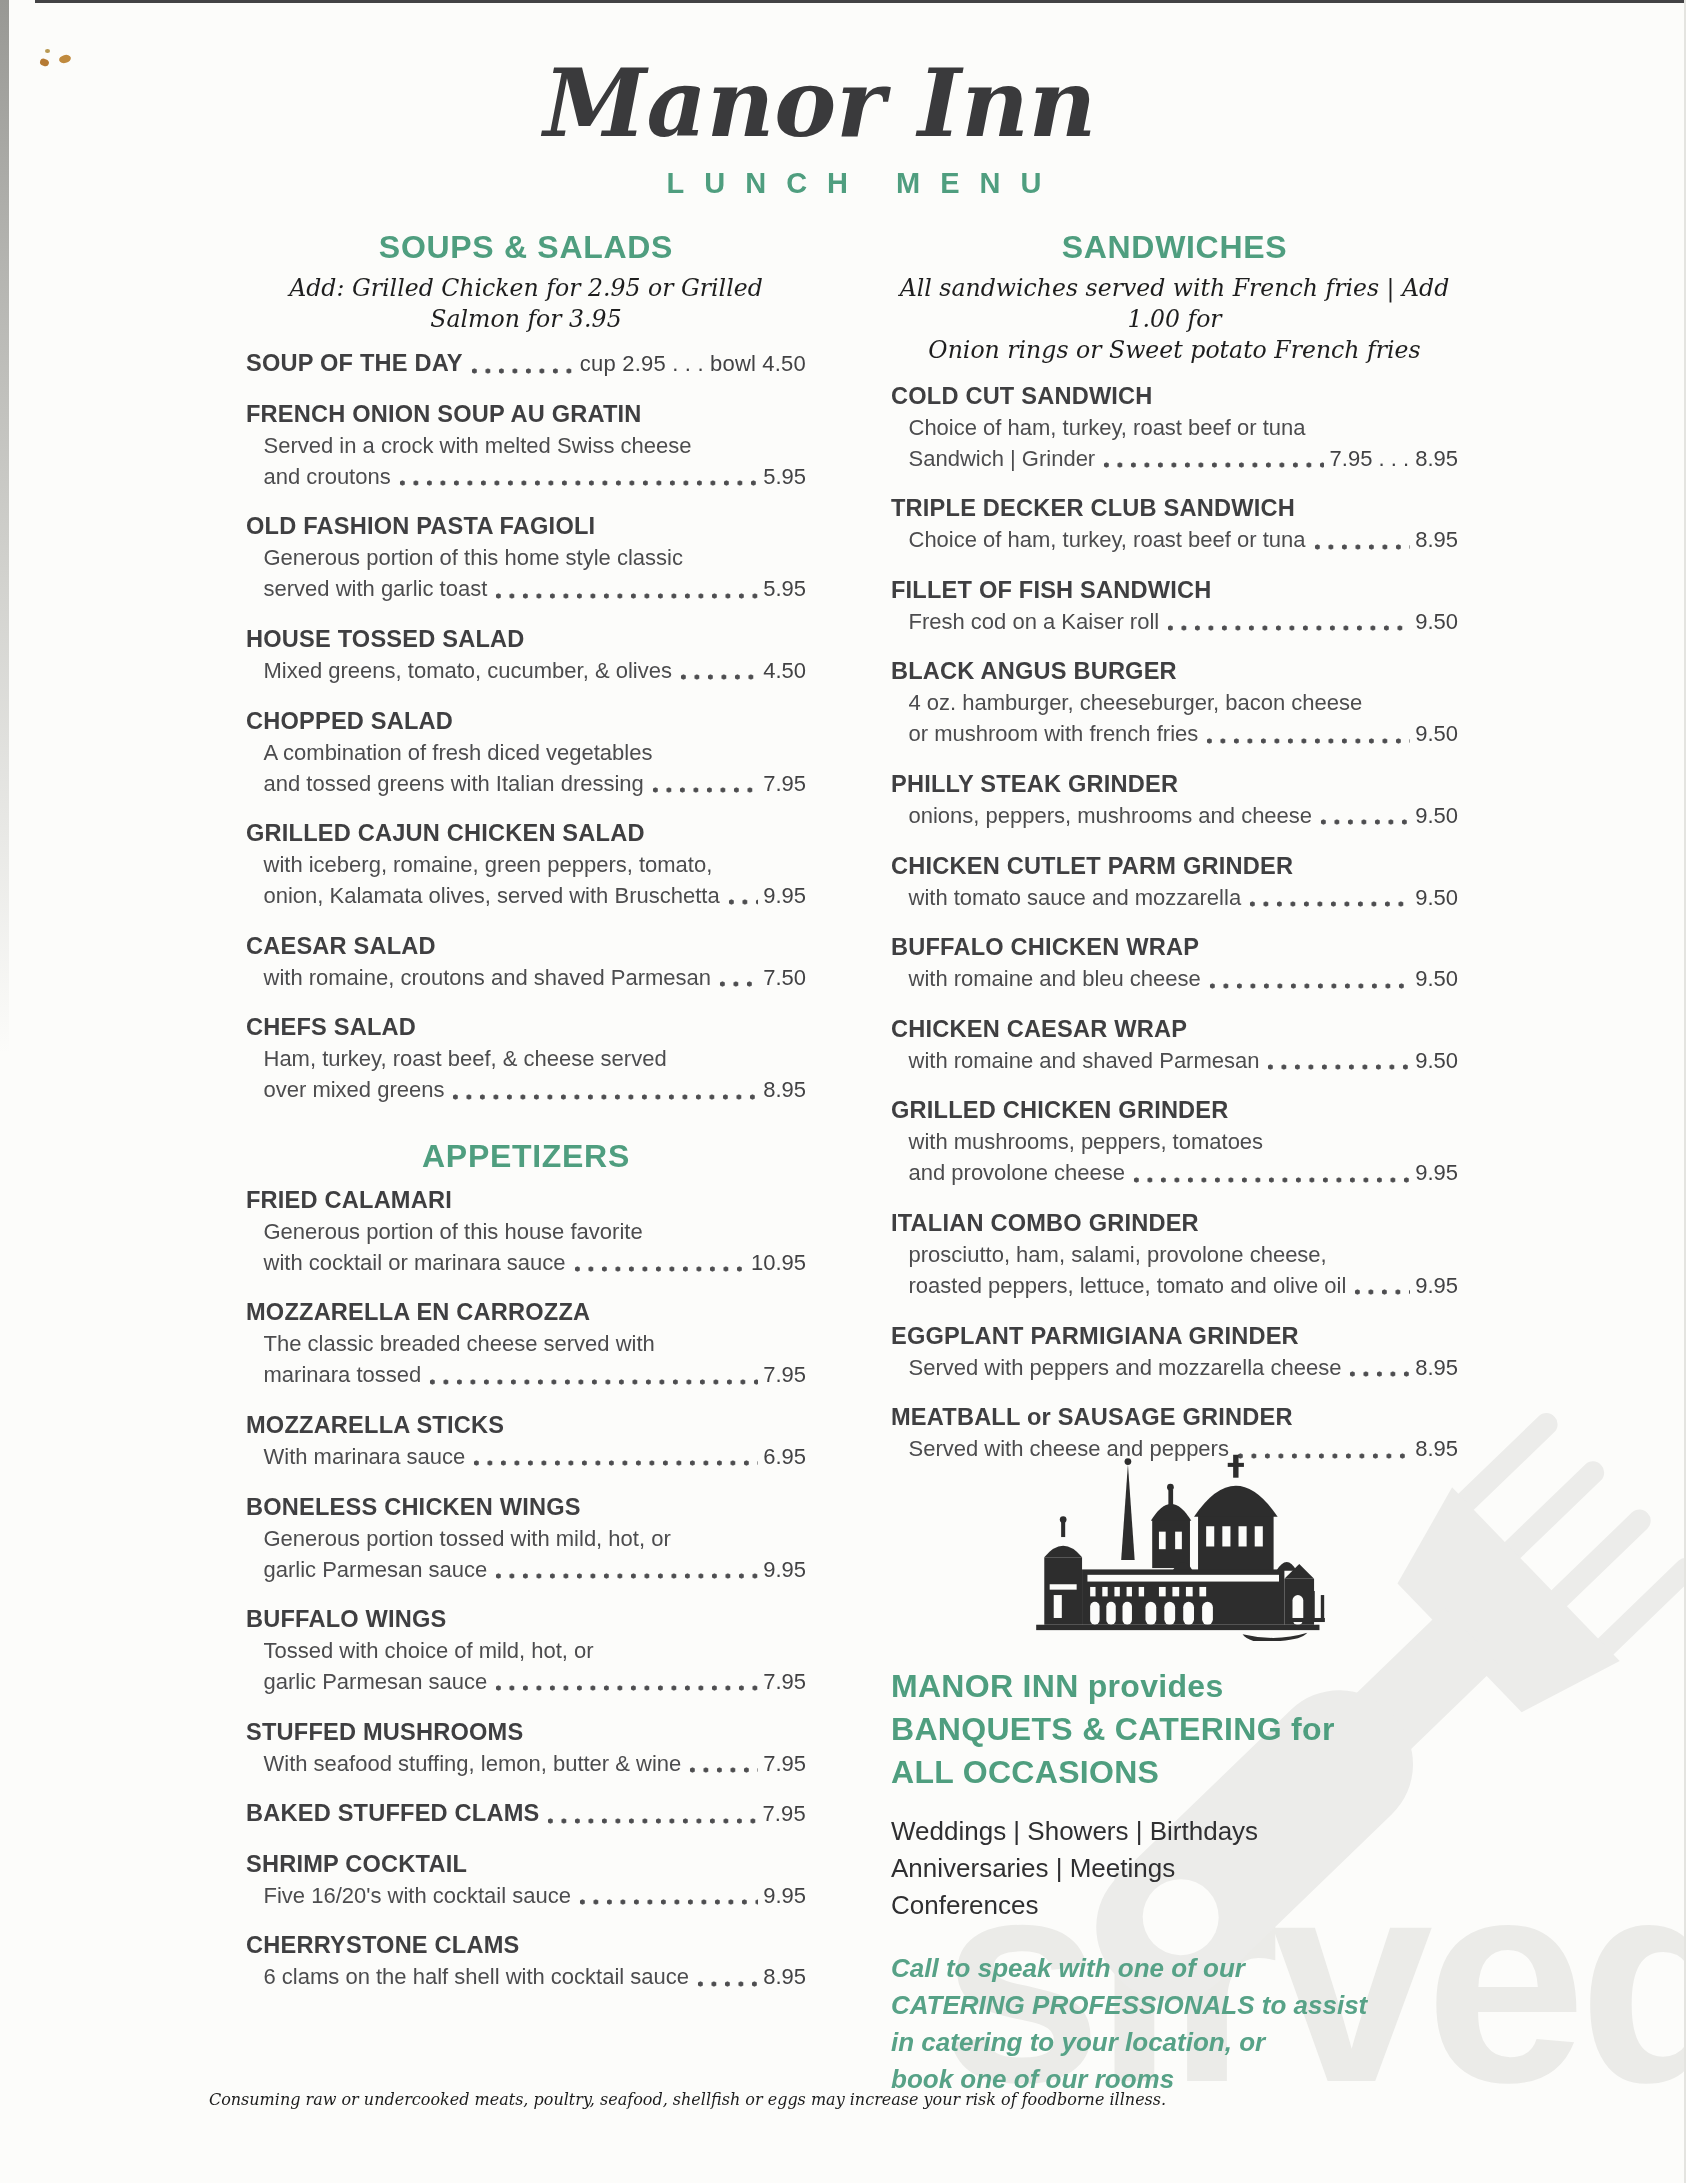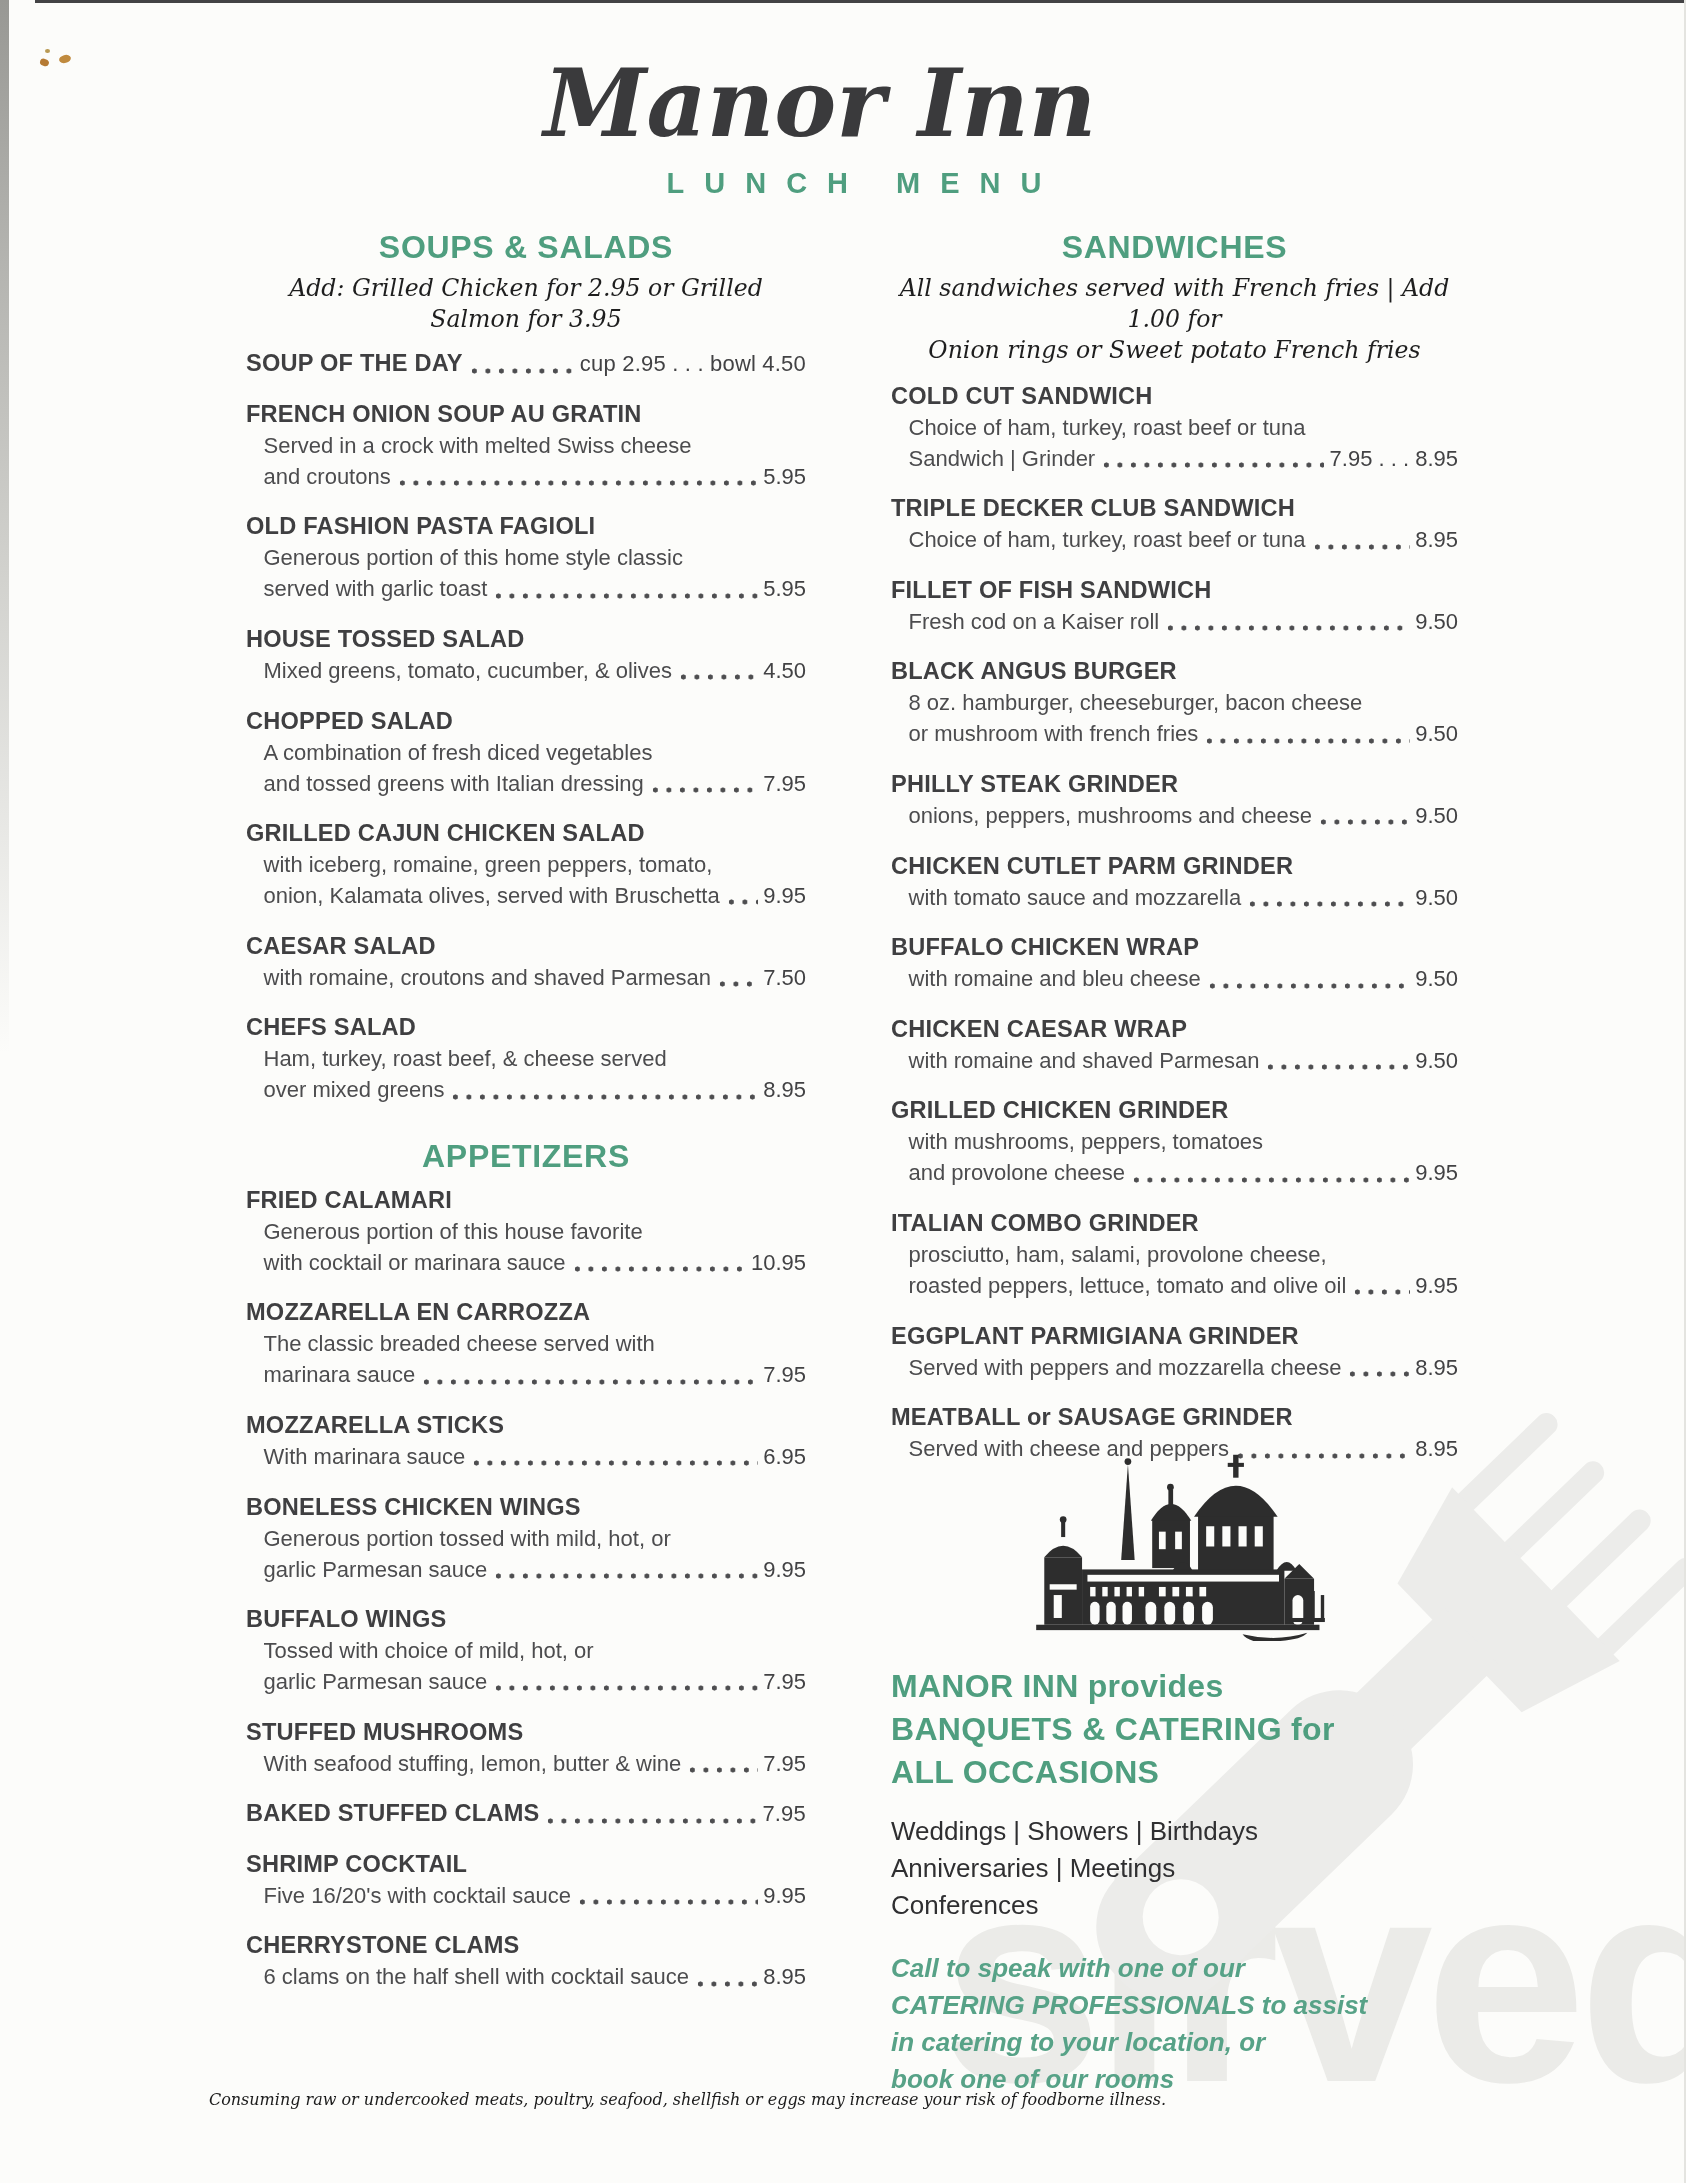--- a/index.html
+++ b/index.html
@@ -219,21 +219,21 @@
           <span class="pr">10.95</span>
         </div>
     </div>
 
     <div class="item">
       <div class="nm">
           <span>MOZZARELLA EN CARROZZA</span>
         </div>
       <div class="ds">The classic breaded cheese served with</div>
       <div class="dp">
-          <span>marinara sauce</span>
+          <span>marinara tossed</span>
           <span class="dots"></span>
           <span class="pr">7.95</span>
         </div>
     </div>
 
     <div class="item">
       <div class="nm">
           <span>MOZZARELLA STICKS</span>
         </div>
       <div class="dp">
@@ -347,21 +347,21 @@
           <span>Fresh cod on a Kaiser roll</span>
           <span class="dots"></span>
           <span class="pr">9.50</span>
         </div>
     </div>
 
     <div class="item">
       <div class="nm">
           <span>BLACK ANGUS BURGER</span>
         </div>
-      <div class="ds">8 oz. hamburger, cheeseburger, bacon cheese</div>
+      <div class="ds">4 oz. hamburger, cheeseburger, bacon cheese</div>
       <div class="dp">
           <span>or mushroom with french fries</span>
           <span class="dots"></span>
           <span class="pr">9.50</span>
         </div>
     </div>
 
     <div class="item">
       <div class="nm">
           <span>PHILLY STEAK GRINDER</span>

